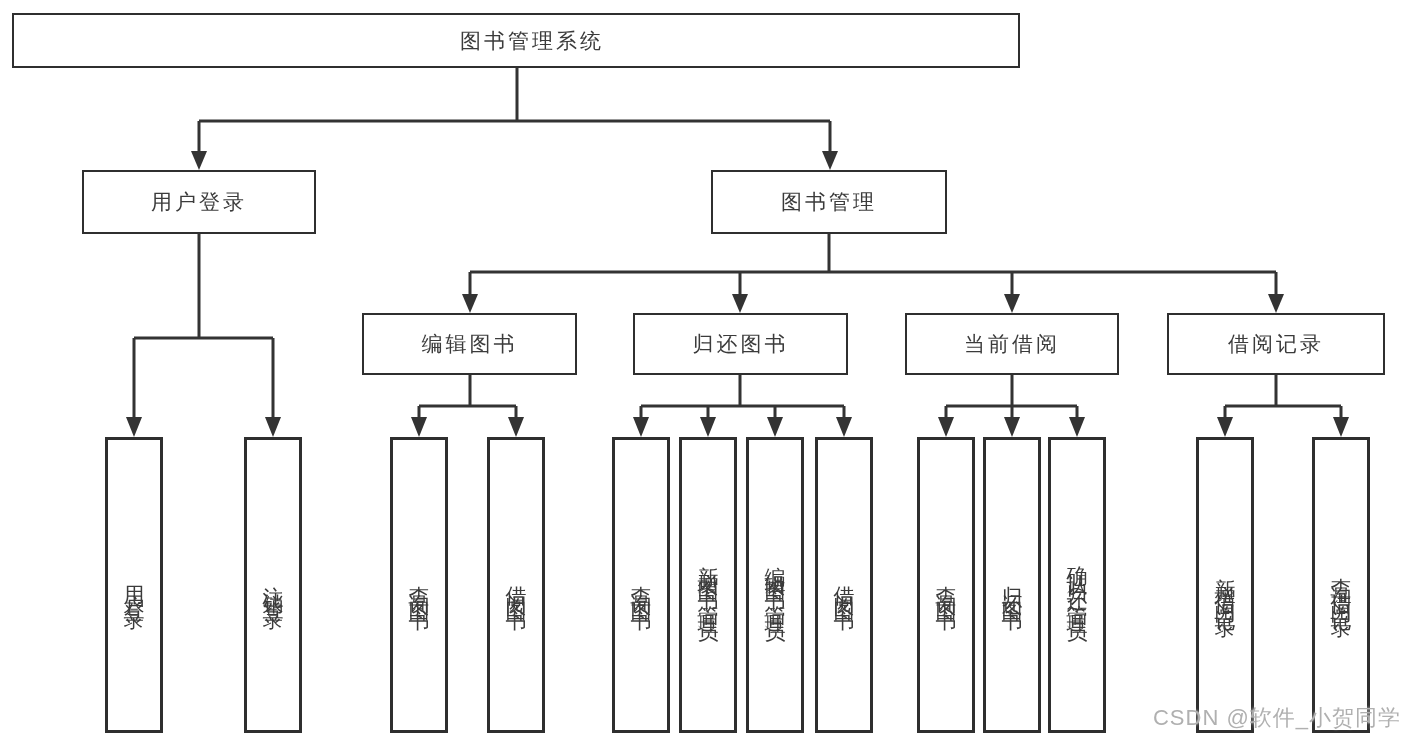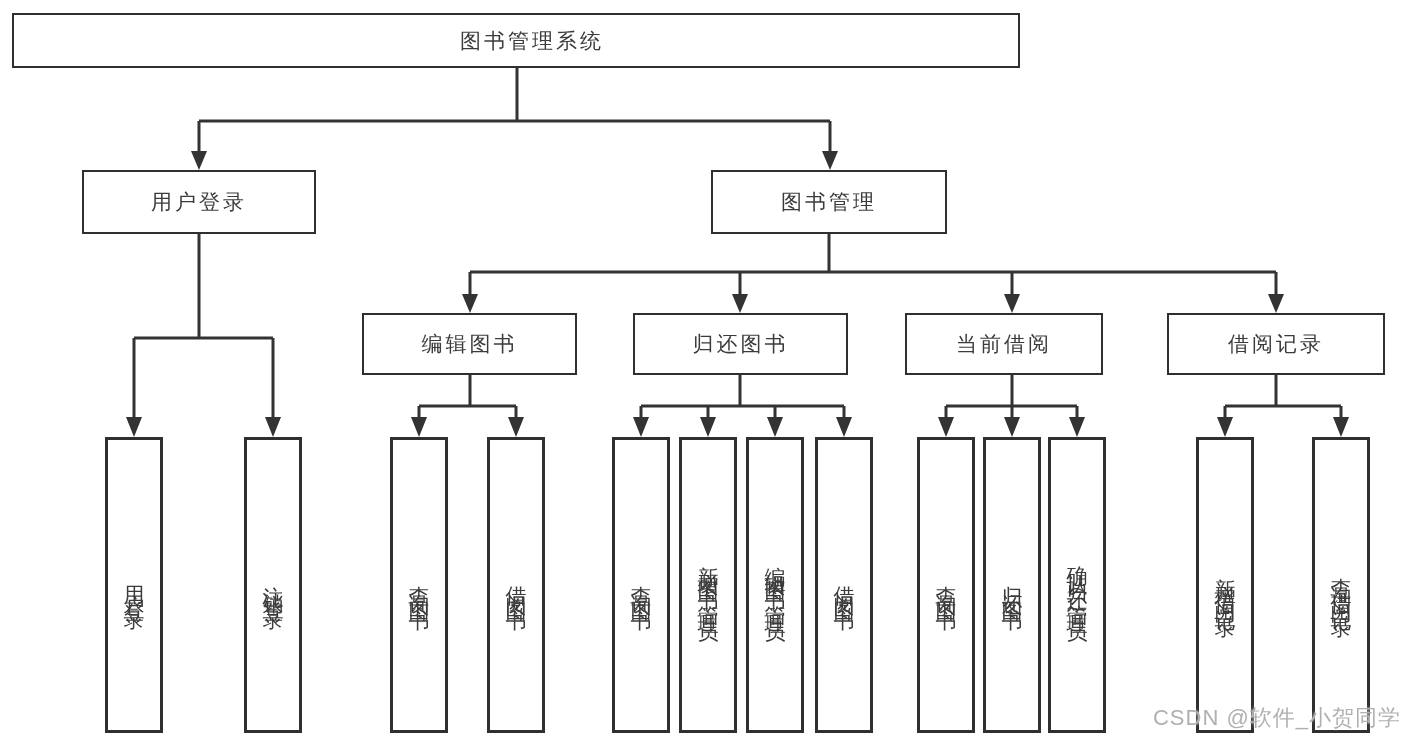--- a/index.html
+++ b/index.html
@@ -118,21 +118,21 @@
   <div class="box" style="left:711px; top:170px; width:236px; height:64px;">
     <span class="hlabel">图书管理</span>
   </div>
 
   <div class="box" style="left:362px; top:313px; width:215px; height:62px;">
     <span class="hlabel">编辑图书</span>
   </div>
   <div class="box" style="left:633px; top:313px; width:215px; height:62px;">
     <span class="hlabel">归还图书</span>
   </div>
-  <div class="box" style="left:905px; top:313px; width:198px; height:62px;">
+  <div class="box" style="left:905px; top:313px; width:214px; height:62px;">
     <span class="hlabel">当前借阅</span>
   </div>
   <div class="box" style="left:1167px; top:313px; width:218px; height:62px;">
     <span class="hlabel">借阅记录</span>
   </div>
 
   <div class="box leaf-box" style="left:105px; top:437px; width:58px; height:296px;">
     <span class="vtext">用户登录</span>
   </div>
   <div class="box leaf-box" style="left:244px; top:437px; width:58px; height:296px;">

